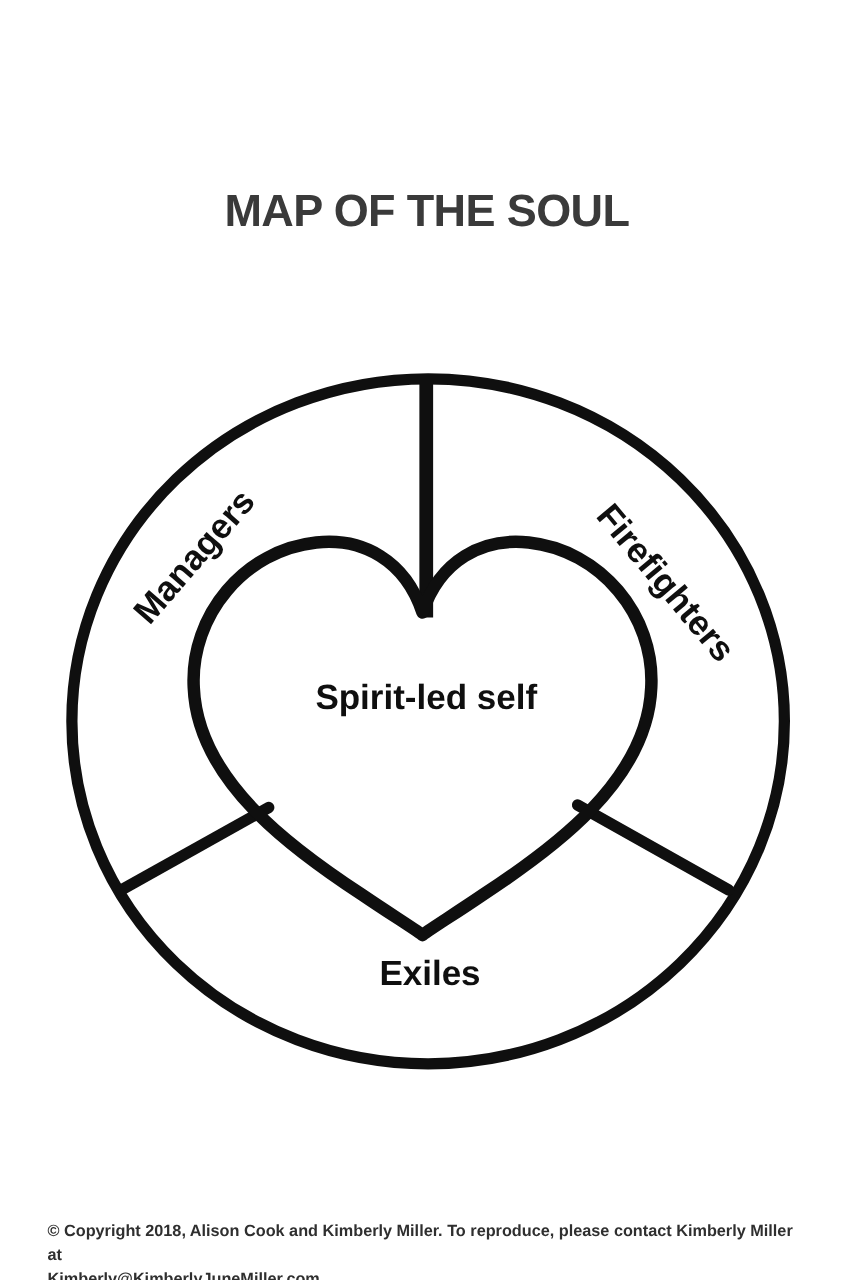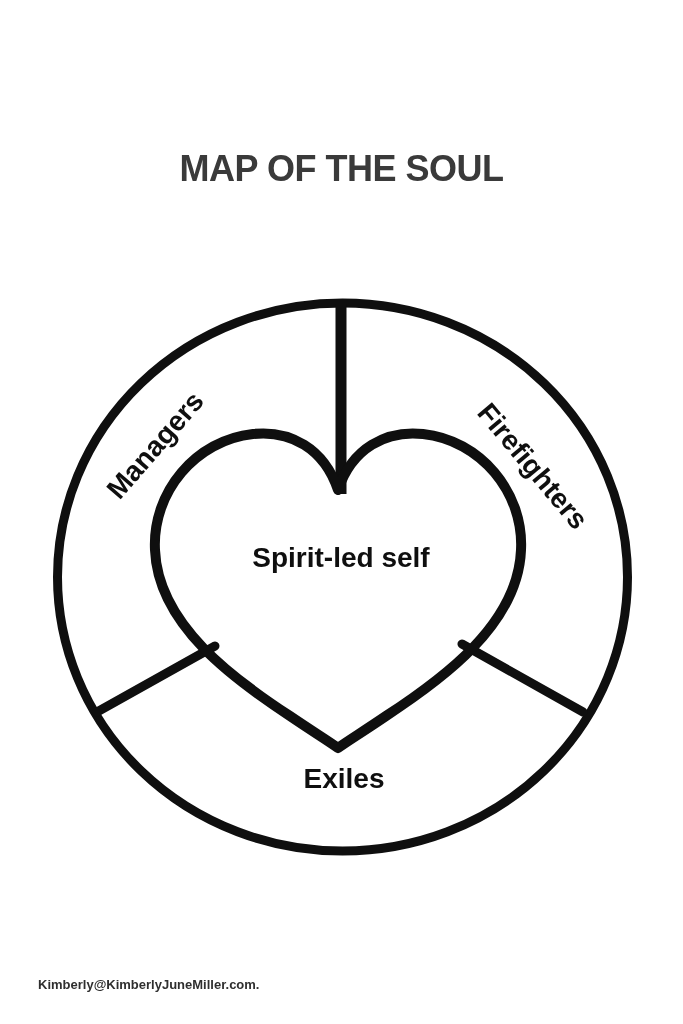--- a/index.html
+++ b/index.html
@@ -84,16 +84,17 @@
     <text class="section-label" x="155" y="445" dy="0.35em" text-anchor="middle" transform="rotate(-49 155 445)">Managers</text>
 
     <text class="section-label" x="533" y="466" dy="0.35em" text-anchor="middle" transform="rotate(50 533 466)">Firefighters</text>
 
     <text class="section-label" x="344" y="788" text-anchor="middle">Exiles</text>
 
     <text class="center-label" x="341" y="567" text-anchor="middle">Spirit-led self</text>
   </svg>
 
   <div class="footer">
+    <div>© Copyright 2018, Alison Cook and Kimberly Miller. To reproduce, please contact Kimberly Miller at</div>
     <div>Kimberly@KimberlyJuneMiller.com.</div>
   </div>
 
 </div>
 
 </body></html>

